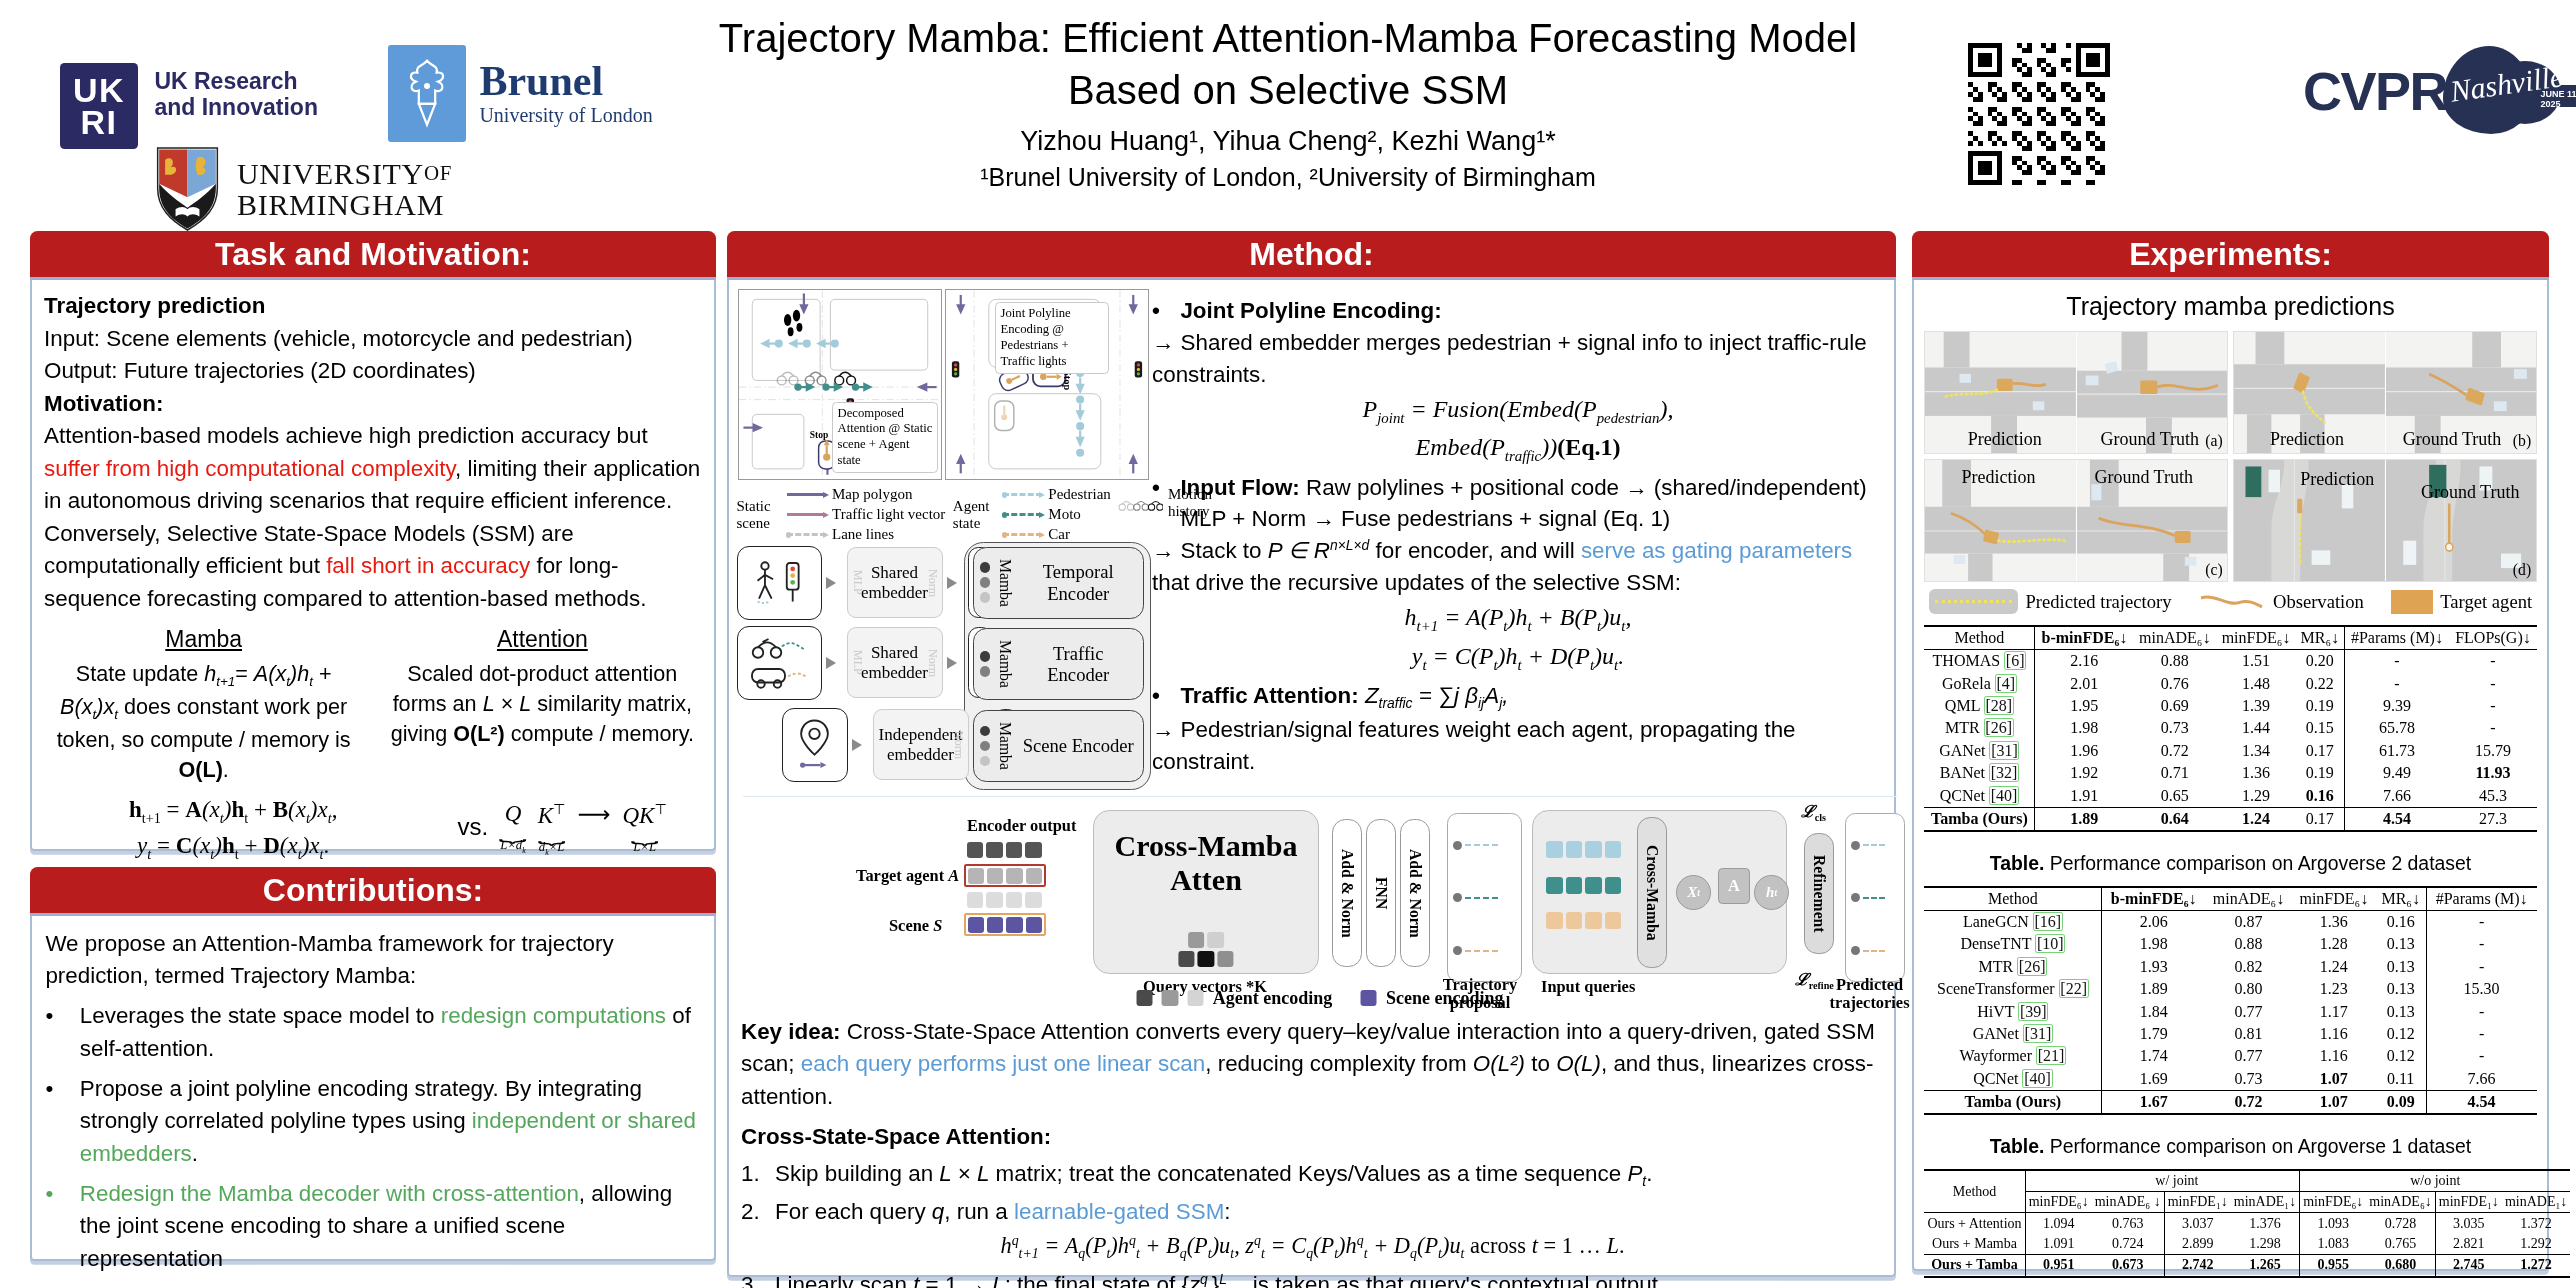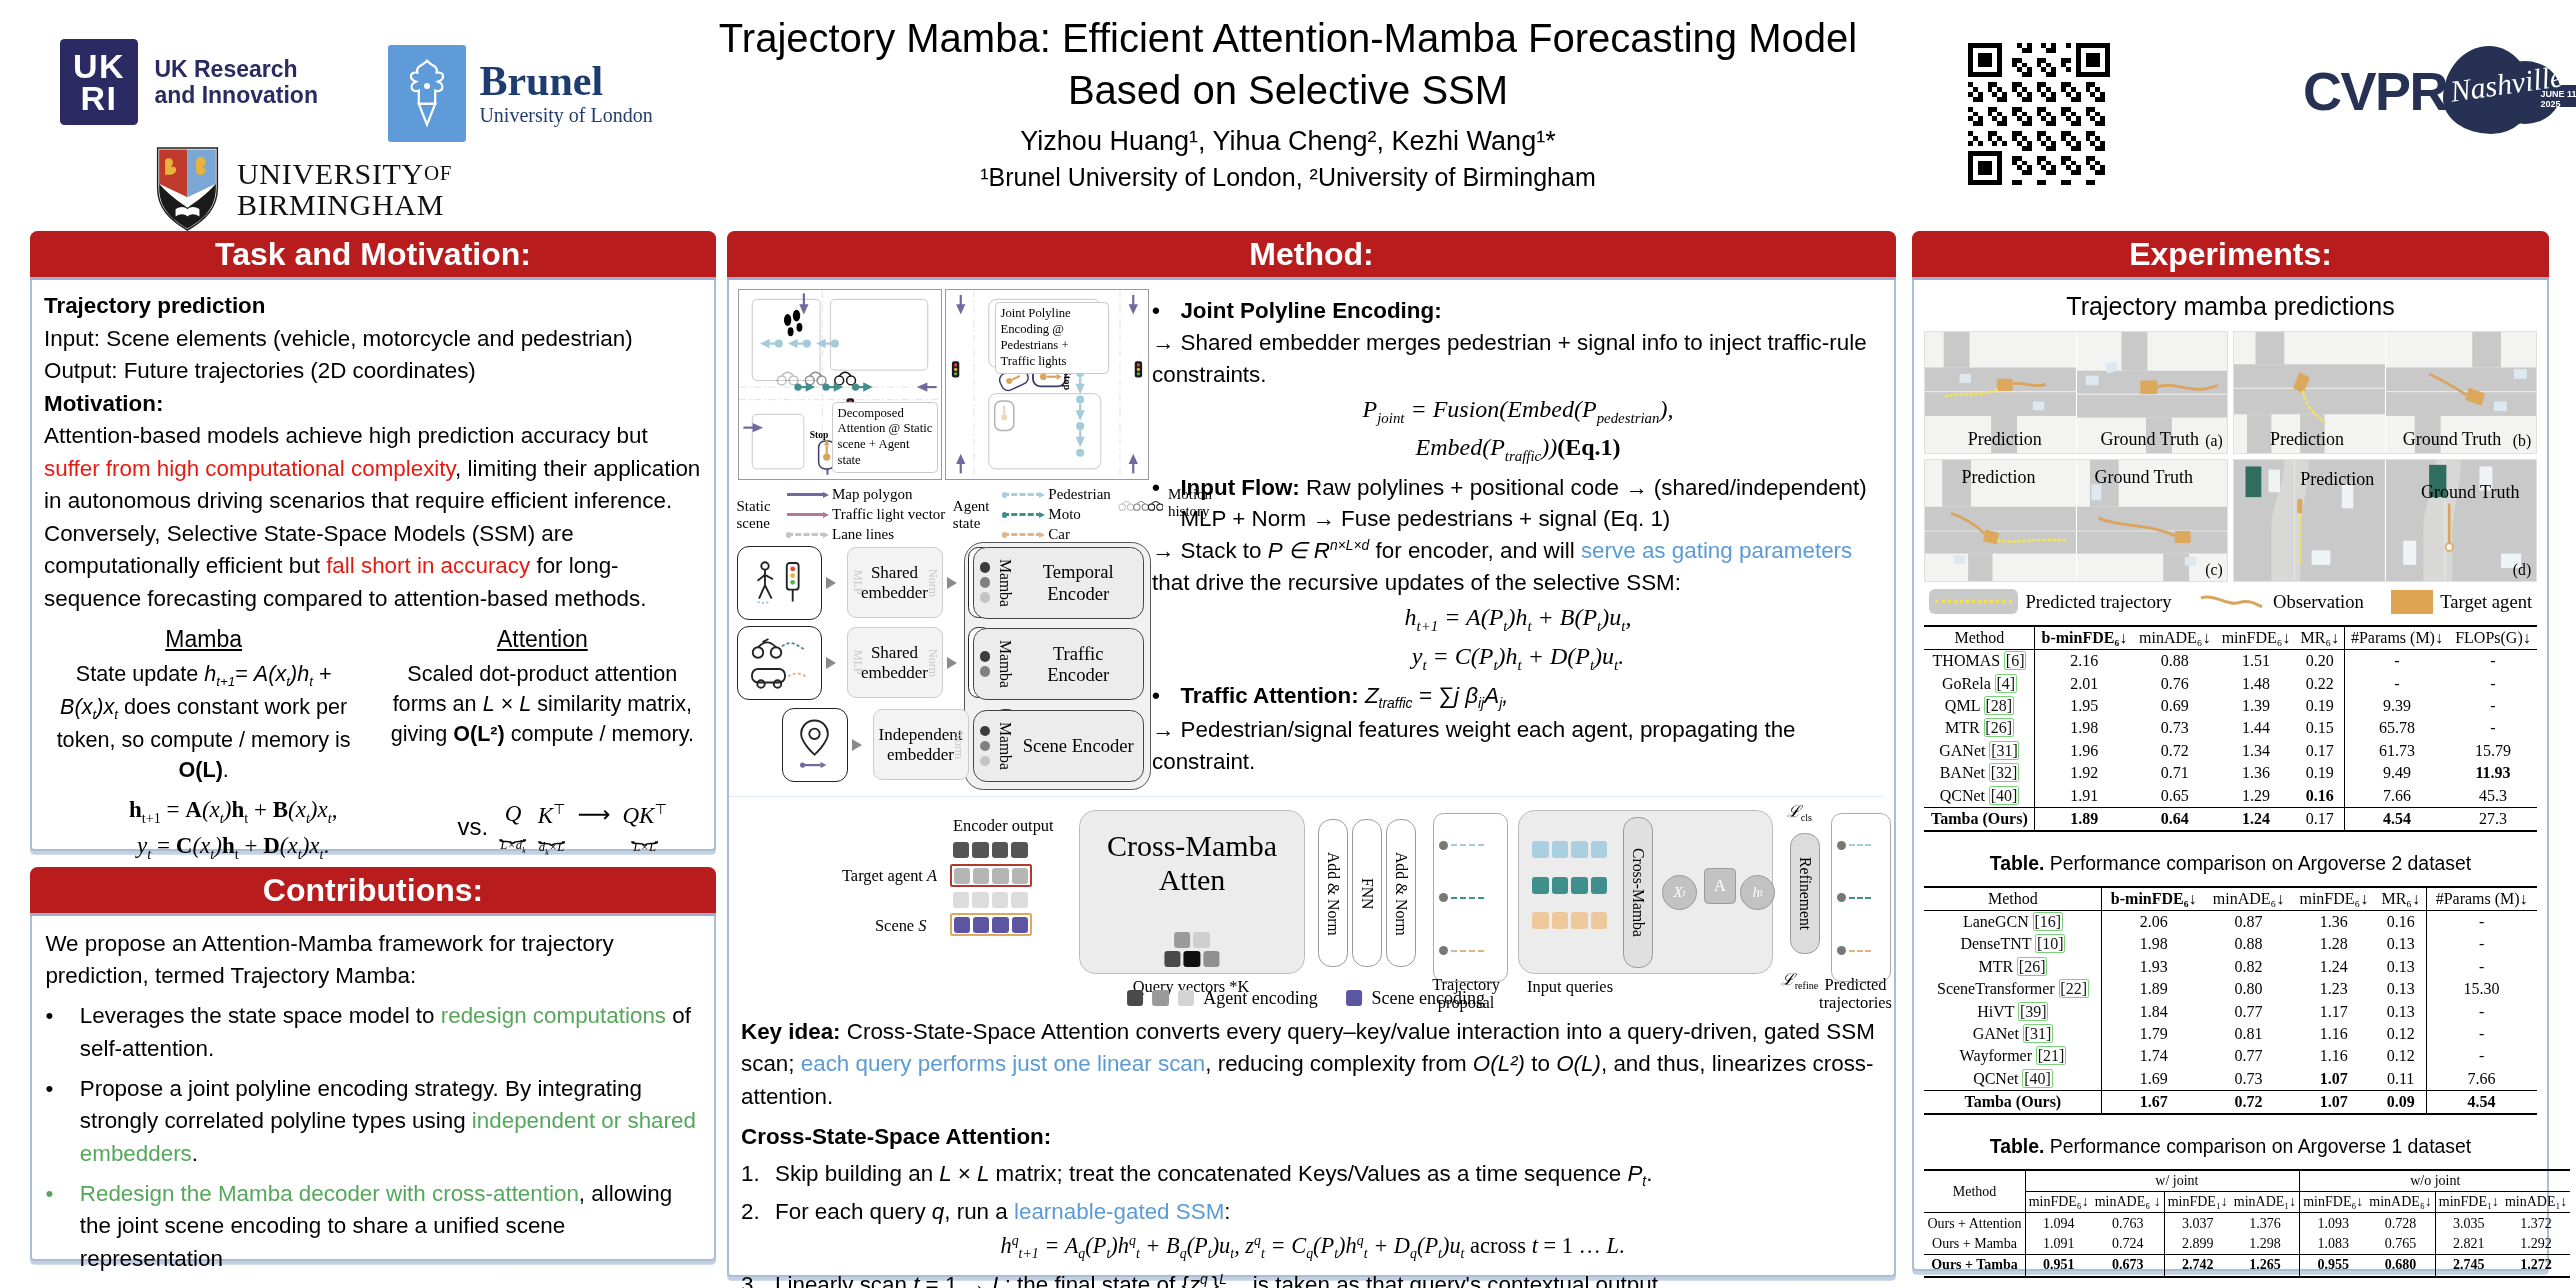--- a/index.html
+++ b/index.html
@@ -3,21 +3,21 @@
 <meta charset="utf-8">
 <style>
   html,body{margin:0;padding:0;background:#e8e8e8;}
   .poster{position:relative;width:2576px;height:1288px;background:#ffffff;
           font-family:"Liberation Sans",sans-serif;color:#000;overflow:hidden;}
   
   .hdr-abs{position:absolute;}
   .ukri{left:60px;top:39px;display:flex;align-items:center;gap:16.4px;}
   .ukri-box{width:78px;height:86px;background:#2b2a62;border-radius:4.5px;color:#fff;
             display:flex;flex-direction:column;align-items:center;justify-content:center;
-            font-weight:bold;font-size:34px;line-height:.95;letter-spacing:1.5px;}
+            font-weight:bold;font-size:34px;line-height:.95;letter-spacing:1.5px;margin-top:24px;}
   .ukri-text{color:#2b2a62;font-weight:bold;font-size:23px;line-height:1.15;}
   .brunel{left:388px;top:45px;display:flex;align-items:center;gap:13.4px;}
   .brunel-crest{width:78px;height:97px;background:#5f9bd8;border-radius:3px;display:flex;align-items:center;justify-content:center;}
   .brunel-name{font-family:"Liberation Serif",serif;font-weight:bold;font-size:42px;color:#1f3c70;line-height:1;}
   .brunel-sub{font-family:"Liberation Serif",serif;font-size:20px;color:#1f3c70;margin-top:1.5px;}
   .bham{left:153px;top:145px;display:flex;align-items:center;gap:15px;}
   .bham-text{font-family:"Liberation Serif",serif;color:#111;font-size:30px;line-height:1.05;letter-spacing:0.7px;}
   .bham-of{font-size:21px;vertical-align:4.5px;}
   .title-block{left:50%;top:13.4px;transform:translateX(-50%);width:1312px;text-align:center;}
   .title{font-size:40px;line-height:1.28;}
@@ -107,21 +107,21 @@
   .tok-pill{width:22.4px;height:69px;border:1.5px solid #222;border-radius:10.4px;background:#fff;
             display:flex;flex-direction:column;align-items:center;justify-content:center;gap:3.7px;}
   .tok-dot{width:10.4px;height:10.4px;border-radius:50%;}
   .g-arrow{width:0;height:0;border:6.7px solid transparent;border-left:10.4px solid #8a8a8a;}
   .enc-box{position:absolute;left:6px;width:171px;height:72px;background:#ececec;border:1.5px solid #444;
            border-radius:13.4px;display:flex;align-items:center;gap:6px;padding:0 6px;box-sizing:border-box;}
   .enc-dots{display:flex;flex-direction:column;gap:4.5px;}
   .enc-mamba{writing-mode:vertical-rl;font-family:"Liberation Serif",serif;font-size:15.7px;}
   .enc-label{font-family:"Liberation Serif",serif;font-size:18.6px;text-align:center;line-height:1.15;flex:1;}
   
-  #fig-decoder{left:0;top:516px;width:1154px;height:213px;border-top:1.5px solid #dfe7f2;}
+  #fig-decoder{left:14px;top:516px;width:1154px;height:213px;border-top:1.5px solid #dfe7f2;font-weight:bold;}
   .dec-label{position:absolute;font-family:"Liberation Serif",serif;font-size:16.4px;}
   .tokrow{position:absolute;display:flex;gap:3px;}
   .sqr{width:16.4px;height:16.4px;border-radius:3px;}
   .dec-big{position:absolute;background:#ececec;border:0.7px solid #bbb;border-radius:16.4px;}
   .vpill{position:absolute;border:1.1px solid #999;border-radius:13.4px;background:#fff;
          writing-mode:vertical-rl;display:flex;align-items:center;justify-content:center;
          font-family:"Liberation Serif",serif;font-size:15.7px;}
   .wpanel{position:absolute;background:#fff;border:1.1px solid #aaa;border-radius:10.4px;
           display:flex;flex-direction:column;justify-content:space-around;padding:4.5px;}
   .mini-row{display:flex;align-items:center;gap:3px;}

